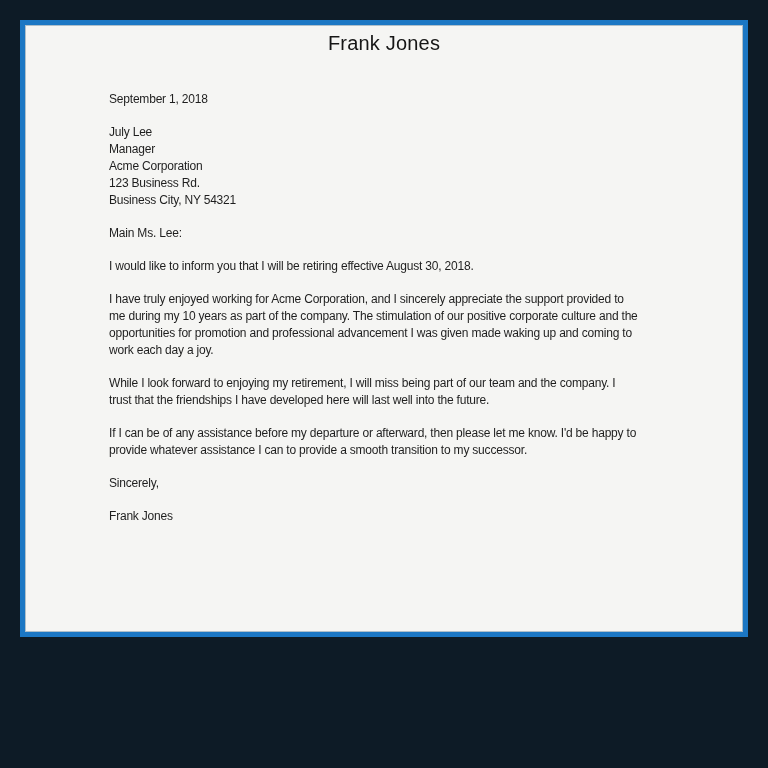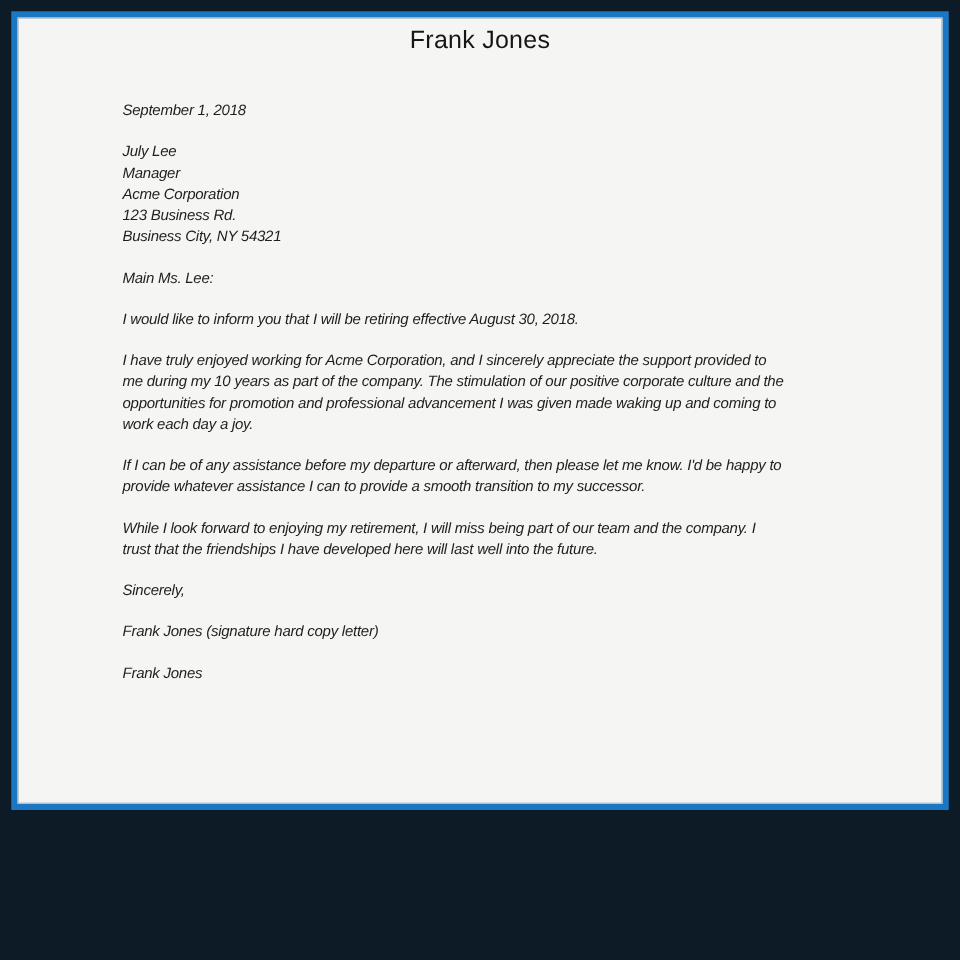--- a/index.html
+++ b/index.html
@@ -6,21 +6,21 @@
     margin: 0;
     padding: 0;
     background: #0d1b26;
   }
   * { box-sizing: border-box; }
 
   .frame-outer {
     width: 768px;
     height: 657px;
     background: #0d1b26;          
-    padding: 9px;
+    padding: 20px;
   }
   .frame-blue {
     width: 100%;
     height: 100%;
     background: #1b77c4;          
     padding: 5px;
   }
   .page {
     width: 100%;
     height: 100%;
@@ -53,21 +53,20 @@
   .letter {
     margin: 36px 60px 0 84px;
     font-size: 12px;
     line-height: 17px;
     letter-spacing: -0.2px;
     color: #1e1e1e;
   }
   .block {
     white-space: pre;     
     margin: 0 0 16px 0;
-    font-style: italic;
   }
 </style>
 </head>
 <body>
 
 <div class="frame-outer">
   <div class="frame-blue">
     <div class="page">
 
       <div class="letterhead">
@@ -85,28 +84,27 @@
 
         <div class="block">Main Ms. Lee:</div>
 
         <div class="block">I would like to inform you that I will be retiring effective August 30, 2018.</div>
 
         <div class="block">I have truly enjoyed working for Acme Corporation, and I sincerely appreciate the support provided to
 me during my 10 years as part of the company. The stimulation of our positive corporate culture and the
 opportunities for promotion and professional advancement I was given made waking up and coming to
 work each day a joy.</div>
 
+        <div class="block">While I look forward to enjoying my retirement, I will miss being part of our team and the company. I
+trust that the friendships I have developed here will last well into the future.</div>
+
         <div class="block">If I can be of any assistance before my departure or afterward, then please let me know. I'd be happy to
 provide whatever assistance I can to provide a smooth transition to my successor.</div>
 
-        <div class="block">While I look forward to enjoying my retirement, I will miss being part of our team and the company. I
-trust that the friendships I have developed here will last well into the future.</div>
-
         <div class="block">Sincerely,</div>
 
-        <div class="block">Frank Jones (signature hard copy letter)</div>
 
         <div class="block">Frank Jones</div>
       </div>
 
     </div>
   </div>
 </div>
 
 </body></html>

